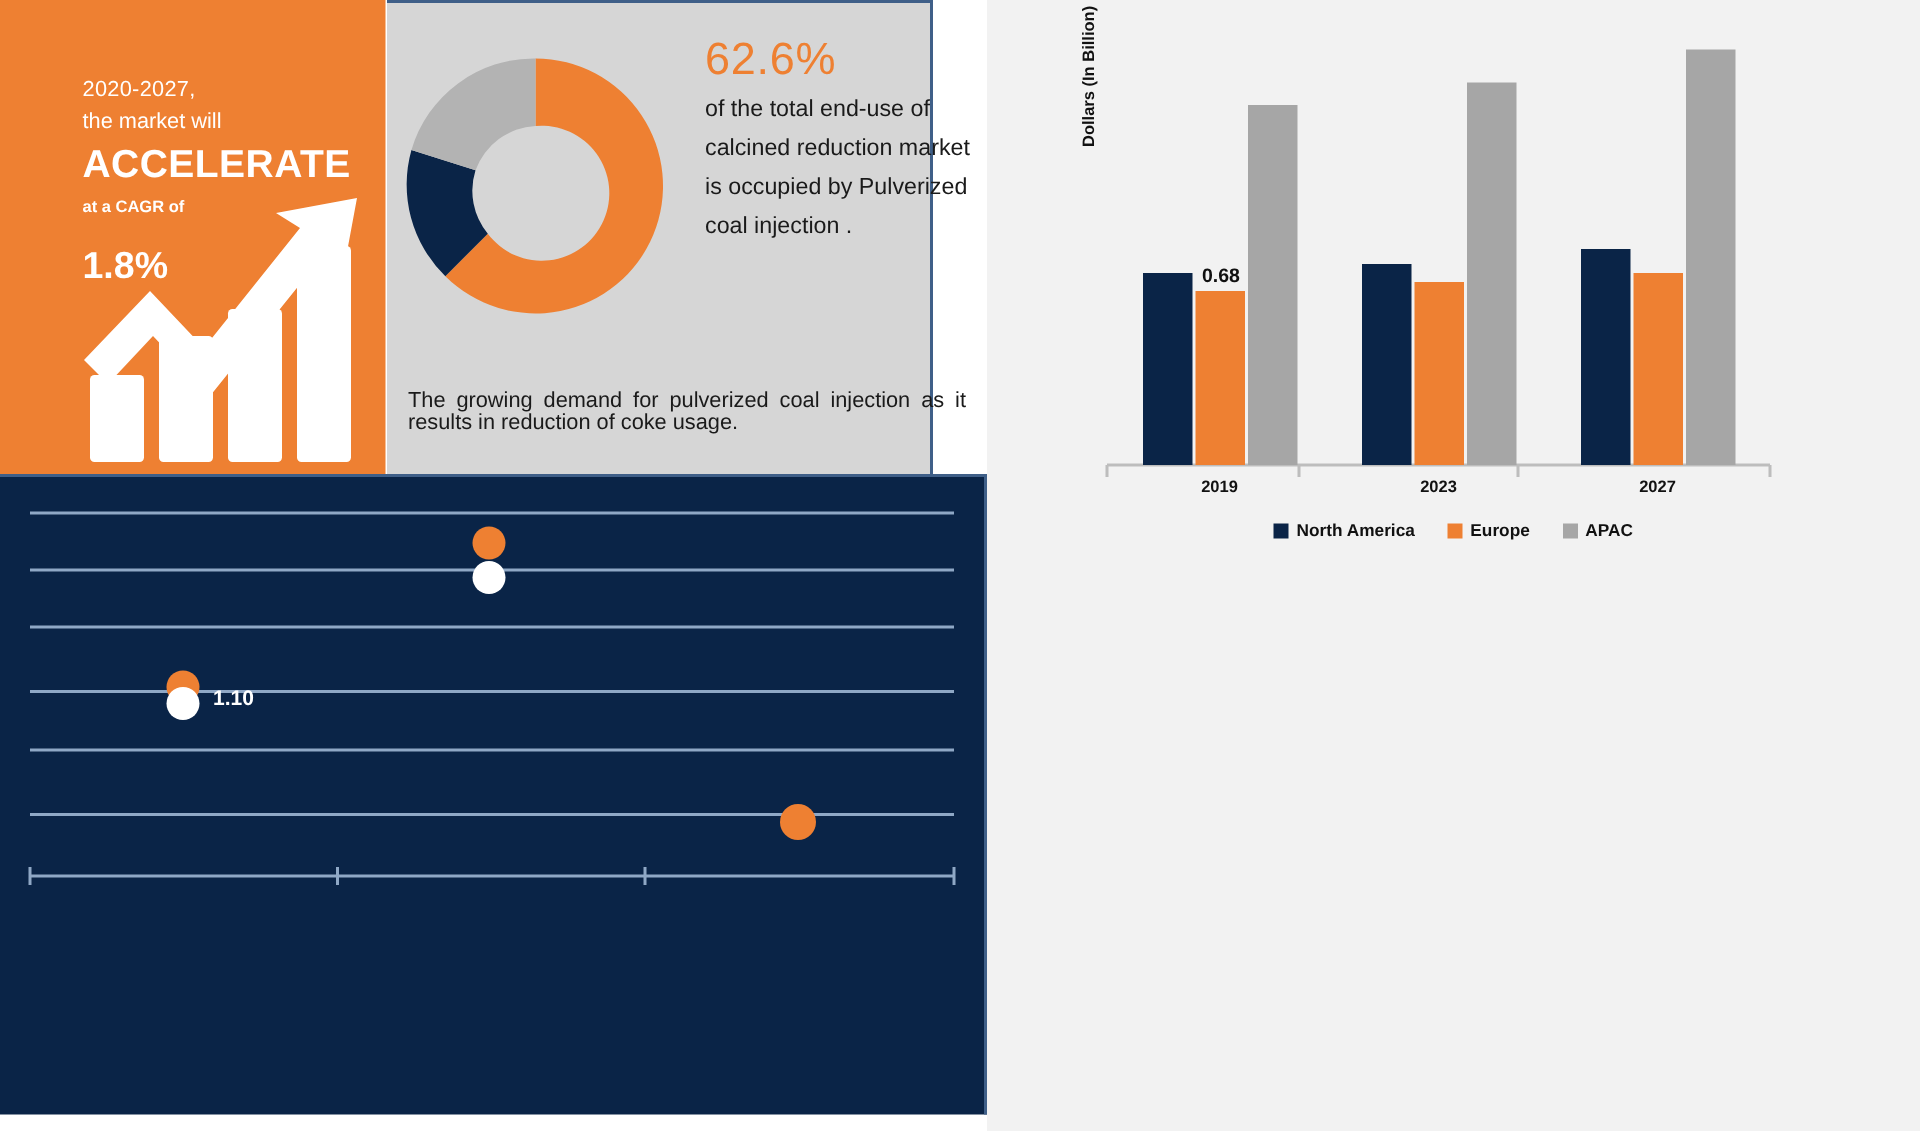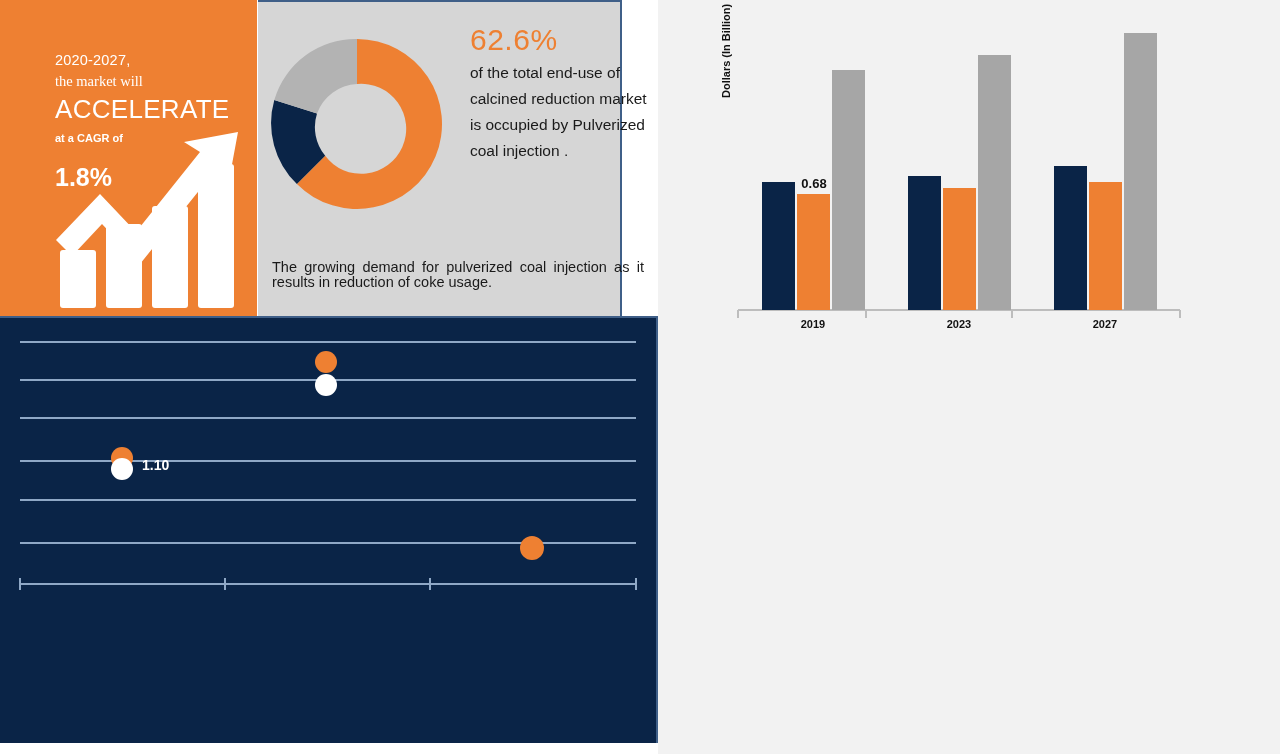--- a/index.html
+++ b/index.html
@@ -12,22 +12,22 @@
   #root { position: relative; width: 1280px; height: 754px; }
 
   
   #accelerate-panel {
     position: absolute; left: 0; top: 0; width: 257px; height: 327px;
     background: var(--orange, #ee8032);
     color: #ffffff;
   }
   #accelerate-text { position: absolute; left: 55px; top: 50px; width: 200px; }
   #accelerate-text .yrs { font-size: 14.5px; line-height: 20px; letter-spacing: .2px; }
-  #accelerate-text .mkt { font-size: 14.5px; line-height: 22px; font-family: Liberation Serif, serif; }
-  #accelerate-text .big { font-size: 26px; font-weight: normal; line-height: 34px; letter-spacing: .3px; }
+  #accelerate-text .mkt { font-size: 14.5px; line-height: 22px; }
+  #accelerate-text .big { font-size: 26px; font-weight: bold; line-height: 34px; letter-spacing: .3px; }
   #accelerate-text .cagr { font-size: 11px; line-height: 24px; font-weight: bold; }
   #accelerate-text .pct { font-size: 25px; font-weight: bold; line-height: 30px; margin-top: 12px; }
   #growth-arrow-icon { position: absolute; left: 48px; top: 128px; width: 200px; height: 185px; }
 
   
   #donut-panel {
     position: absolute; left: 258px; top: 0; width: 364px; height: 327px;
     background: #d6d6d6;
     border-top: 2px solid #3f5f88;
     border-right: 2px solid #3f5f88;
@@ -171,15 +171,29 @@
         <rect x="396" y="166" width="33" height="144" fill="#0a2447"></rect>
         <rect x="431" y="182" width="33" height="128" fill="#ee8032"></rect>
         <rect x="466" y="33" width="33" height="277" fill="#a6a6a6"></rect>
 
         <text x="155" y="328" fill="#111111" font-family="Liberation Sans, sans-serif" font-size="11" font-weight="bold" text-anchor="middle">2019</text>
         <text x="301" y="328" fill="#111111" font-family="Liberation Sans, sans-serif" font-size="11" font-weight="bold" text-anchor="middle">2023</text>
         <text x="447" y="328" fill="#111111" font-family="Liberation Sans, sans-serif" font-size="11" font-weight="bold" text-anchor="middle">2027</text>
       </svg>
     </div>
 
+    <div id="bar-legend">
+      <div class="lg">
+        <span class="sw" style="background:#0a2447;"></span>
+        <span class="lbl">North America</span>
+      </div>
+      <div class="lg">
+        <span class="sw" style="background:#ee8032;"></span>
+        <span class="lbl">Europe</span>
+      </div>
+      <div class="lg">
+        <span class="sw" style="background:#a6a6a6;"></span>
+        <span class="lbl">APAC</span>
+      </div>
+    </div>
 
   </section>
 </div>
 
 </body></html>

